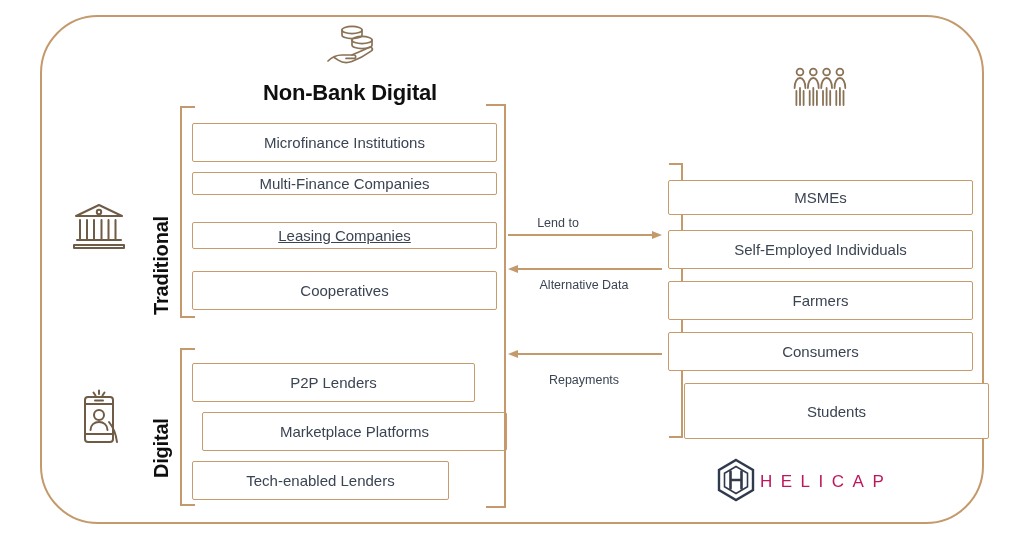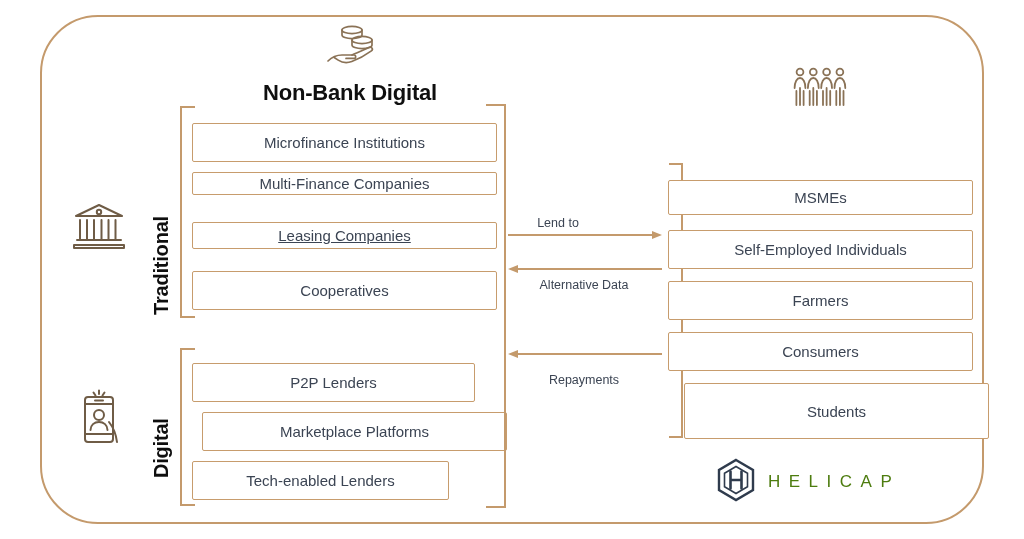--- a/index.html
+++ b/index.html
@@ -62,22 +62,22 @@
   
   .arrow-label{
     position:absolute;font-size:12.5px;color:#3b4453;
     text-align:center;white-space:nowrap;
   }
   .arrow-svg{position:absolute;overflow:visible;}
 
   
   .logo{position:absolute;display:flex;align-items:center;}
   .logo-word{
-    font-size:17px;letter-spacing:8.5px;color:#4d7c0f;
-    margin-left:12px;font-weight:400;
+    font-size:17px;letter-spacing:8.5px;color:#be185d;
+    margin-left:4px;font-weight:400;
   }
 
   .icon{position:absolute;}
 </style>
 </head>
 <body>
 
 <div id="stage">
 
   <div class="frame"></div>

